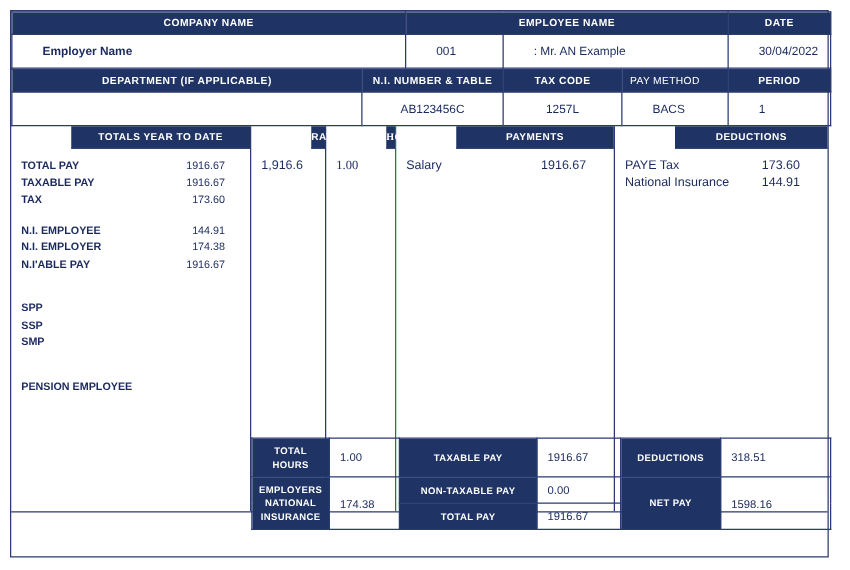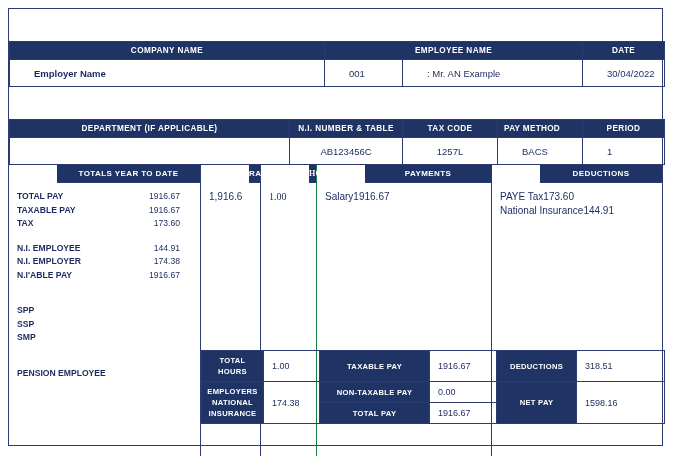--- a/index.html
+++ b/index.html
@@ -36,29 +36,29 @@
     font-size:8.2px;
     font-weight:bold;
     letter-spacing:.4px;
     text-align:center;
     padding:4px 2px;
   }
   .hdr-left{
     background:#1f3464;
     color:#ffffff;
     font-size:8.2px;
-    font-weight:bold;
+    font-weight:normal;
     letter-spacing:.3px;
     text-align:left;
     padding:4px 6px;
   }
   .b{font-weight:bold;}
   .bordered td,.bordered th{border:1px solid #2b3a70;}
   
-  .top{width:100%;table-layout:fixed;margin-top:32px;}
+  .top{width:100%;table-layout:fixed;}
   .row2 td{height:18px;}
   .val{font-size:9.5px;padding:4px 24px;}
   
   .body-wrap{display:flex;width:100%;}
   .col-totals{width:192px;border-right:1px solid #2b3a70;box-sizing:border-box;}
   .col-rate{width:60px;border-right:1px solid #2b3a70;box-sizing:border-box;}
   .col-hours{width:56px;border-right:1px solid #15803d;box-sizing:border-box;font-family:Liberation Serif, serif;}
   .col-pay{width:175px;border-right:1px solid #2b3a70;box-sizing:border-box;}
   .col-ded{width:170px;box-sizing:border-box;}
   .secthdr{
@@ -66,21 +66,21 @@
     text-align:center;padding:4px 0;letter-spacing:.4px;
     border-bottom:1px solid #2b3a70;
     margin-left:48px;
   }
   .lines{padding:7px 8px 0 8px;font-size:8.6px;line-height:13.5px;}
   .lines .li{display:flex;justify-content:space-between;}
   .lines .li .lbl{white-space:nowrap;}
   .lines .li .amt{white-space:nowrap;padding-right:12px;}
   .gap{height:11px;}
   .plain{padding:7px 8px 0 8px;font-size:10px;line-height:14px;}
-  .pl-row{display:flex;}
+  .pl-row{display:flex;justify-content:space-between;}
   .pl-row .amt{padding-right:14px;}
   .btab{width:100%;table-layout:fixed;border-collapse:collapse;}
   .btab td{border:1px solid #2b3a70;}
   .lbl-dark{
     background:#1f3464;color:#fff;font-size:7.6px;font-weight:bold;
     text-align:center;padding:4px 2px;letter-spacing:.3px;line-height:11px;
   }
   .num{font-size:9px;padding:4px 8px;color:#1b2a5e;}
 </style>
 </head>

